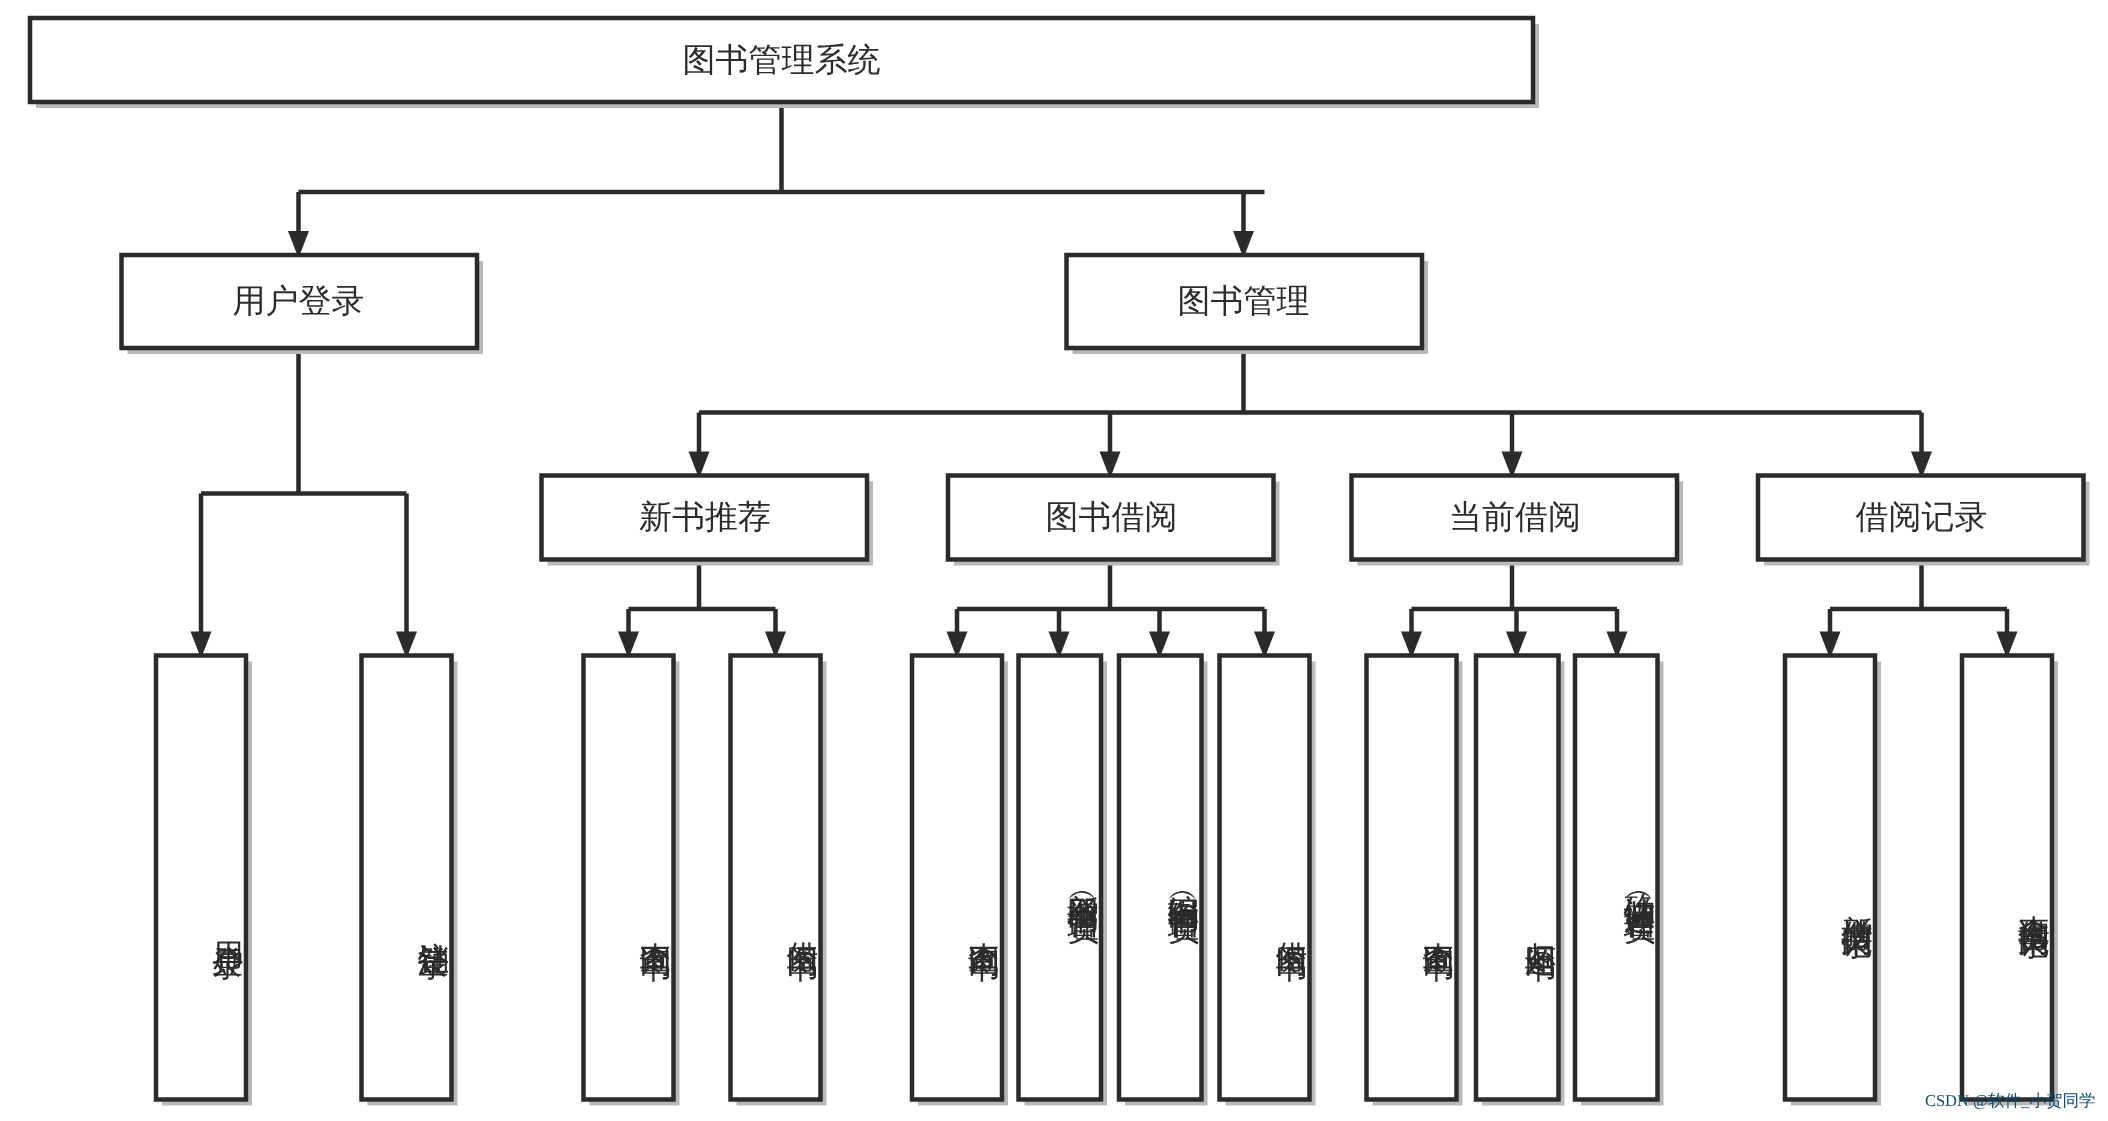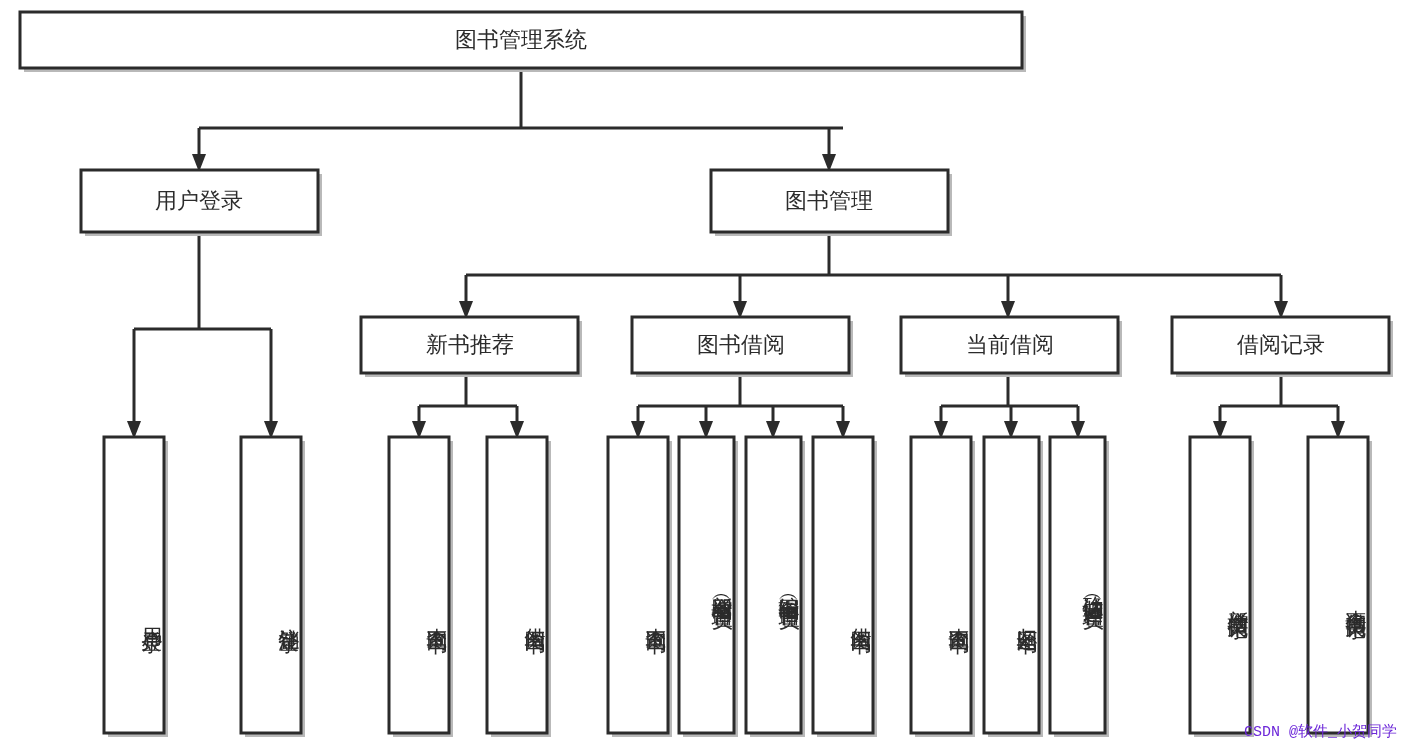--- a/index.html
+++ b/index.html
@@ -62,23 +62,23 @@
     white-space: nowrap;
     display: flex;
     align-items: flex-start;
     justify-content: center;
     pointer-events: none;
   }
   .watermark {
     position: absolute;
     right: 8px;
     bottom: 6px;
-    font-family: Liberation Mono, monospace;
-    font-size: 15px;
-    color: #6d28d9;
+    font-family: Liberation Serif, serif;
+    font-size: 11px;
+    color: #0c4a6e;
     white-space: nowrap;
   }
 </style>
 </head>
 <body>
 
 <div id="diagram-root">
 
   <svg class="flow" viewBox="0 0 1405 747">
     <defs>

